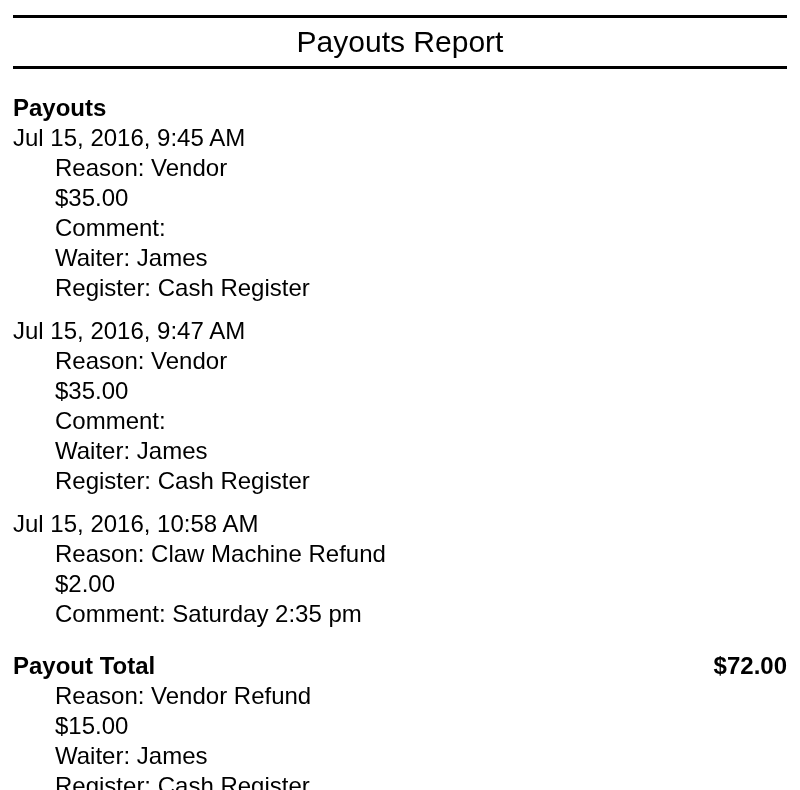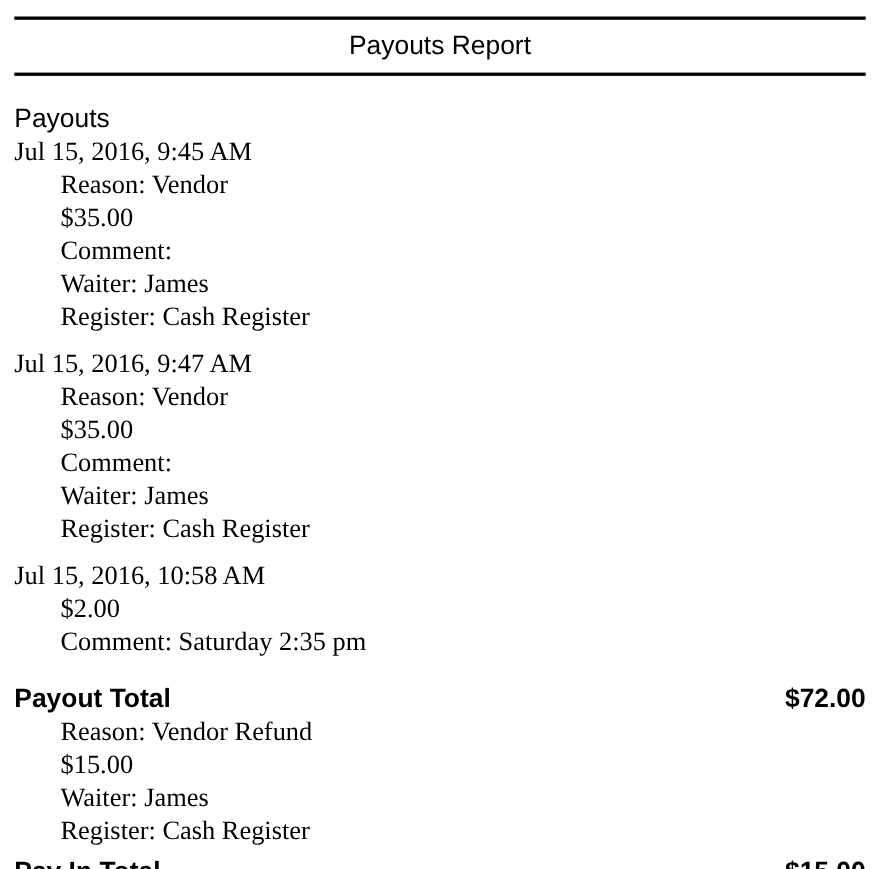--- a/index.html
+++ b/index.html
@@ -16,41 +16,41 @@
     font-size: 24px;
     overflow: hidden;
   }
   .report-header {
     margin: 15px 13px 0 13px;
     border-top: 3px solid #000000;
     border-bottom: 3px solid #000000;
     text-align: center;
   }
   .report-title {
-    font-size: 24px;
+    font-size: 30px;
     line-height: 48px;
     font-weight: 400;
   }
   .report-body {
     padding: 0 13px;
   }
   .section-heading {
-    font-weight: 400;
+    font-weight: 700;
     line-height: 30px;
   }
   .section--payouts .section-heading { margin-top: 24px; }
   .section--payins  .section-heading { margin-top: 30px; }
   .line { line-height: 30px; }
   .row {
     display: flex;
     justify-content: space-between;
     padding-left: 42px;
     flex-direction: column;
   }
-  .entry { margin-bottom: 13px; font-family: Liberation Serif, serif; }
+  .entry { margin-bottom: 13px; }
   .entries .entry:last-child { margin-bottom: 0; }
   .total-row {
     display: flex;
     justify-content: space-between;
     font-weight: 700;
     line-height: 30px;
   }
   .total-row--payout { margin-top: 22px; }
   .total-row--payin  { margin-top: 7px; text-align: right; }
 </style>
@@ -94,20 +94,21 @@
           <span>Waiter: James</span>
         </div>
         <div class="line row">
           <span>Register: Cash Register</span>
         </div>
       </div>
 
       <div class="entry">
         <div class="line">Jul 15, 2016, 10:58 AM</div>
         <div class="line row">
+          <span>Reason: Claw Machine Refund</span>
           <span>$2.00</span>
         </div>
         <div class="line row">
           <span>Comment: Saturday 2:35 pm</span>
         </div>
       </div>
 
     </div>
 
     <div class="total-row total-row--payout">

